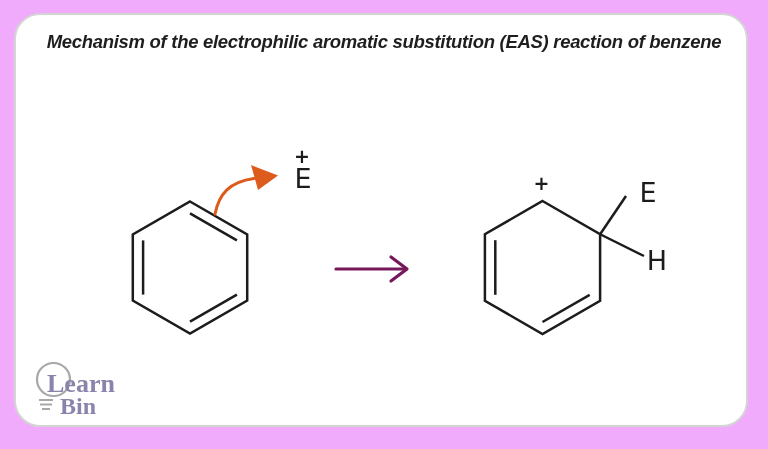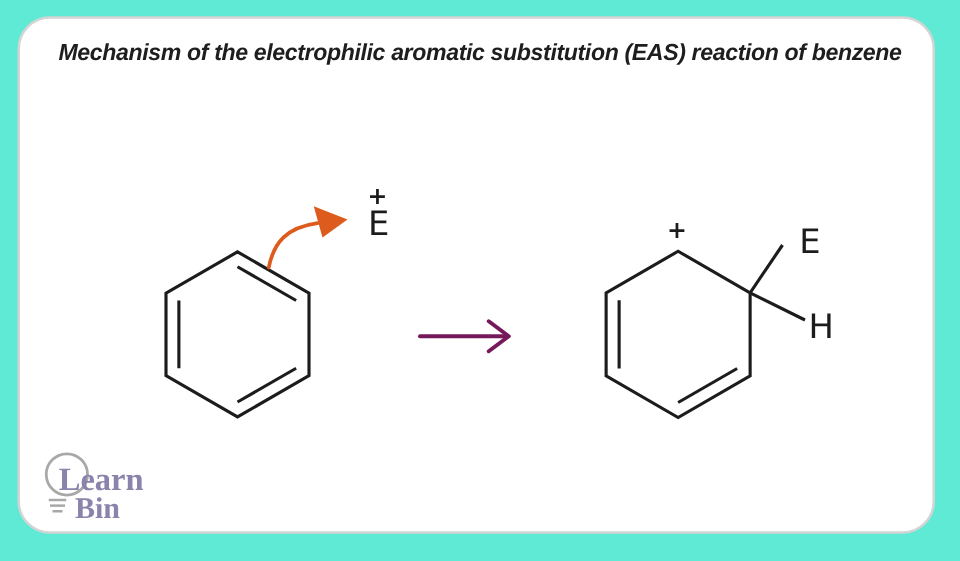--- a/index.html
+++ b/index.html
@@ -1,20 +1,20 @@
 <!DOCTYPE html>
 <html><head>
 <meta charset="utf-8">
 <style>
   html, body { margin: 0; padding: 0; background: #ffffff; }
   .stage {
     position: relative;
     width: 768px;
     height: 449px;
-    background: #5eead4;
+    background: #f0abfc;
     font-family: "Liberation Sans", sans-serif;
     overflow: hidden;
   }
   .frame {
     position: absolute;
     left: 14px; top: 13px;
     width: 734px; height: 414px;
     border: 2px solid #d4d4d4;
     border-radius: 26px;
     background: #ffffff;

